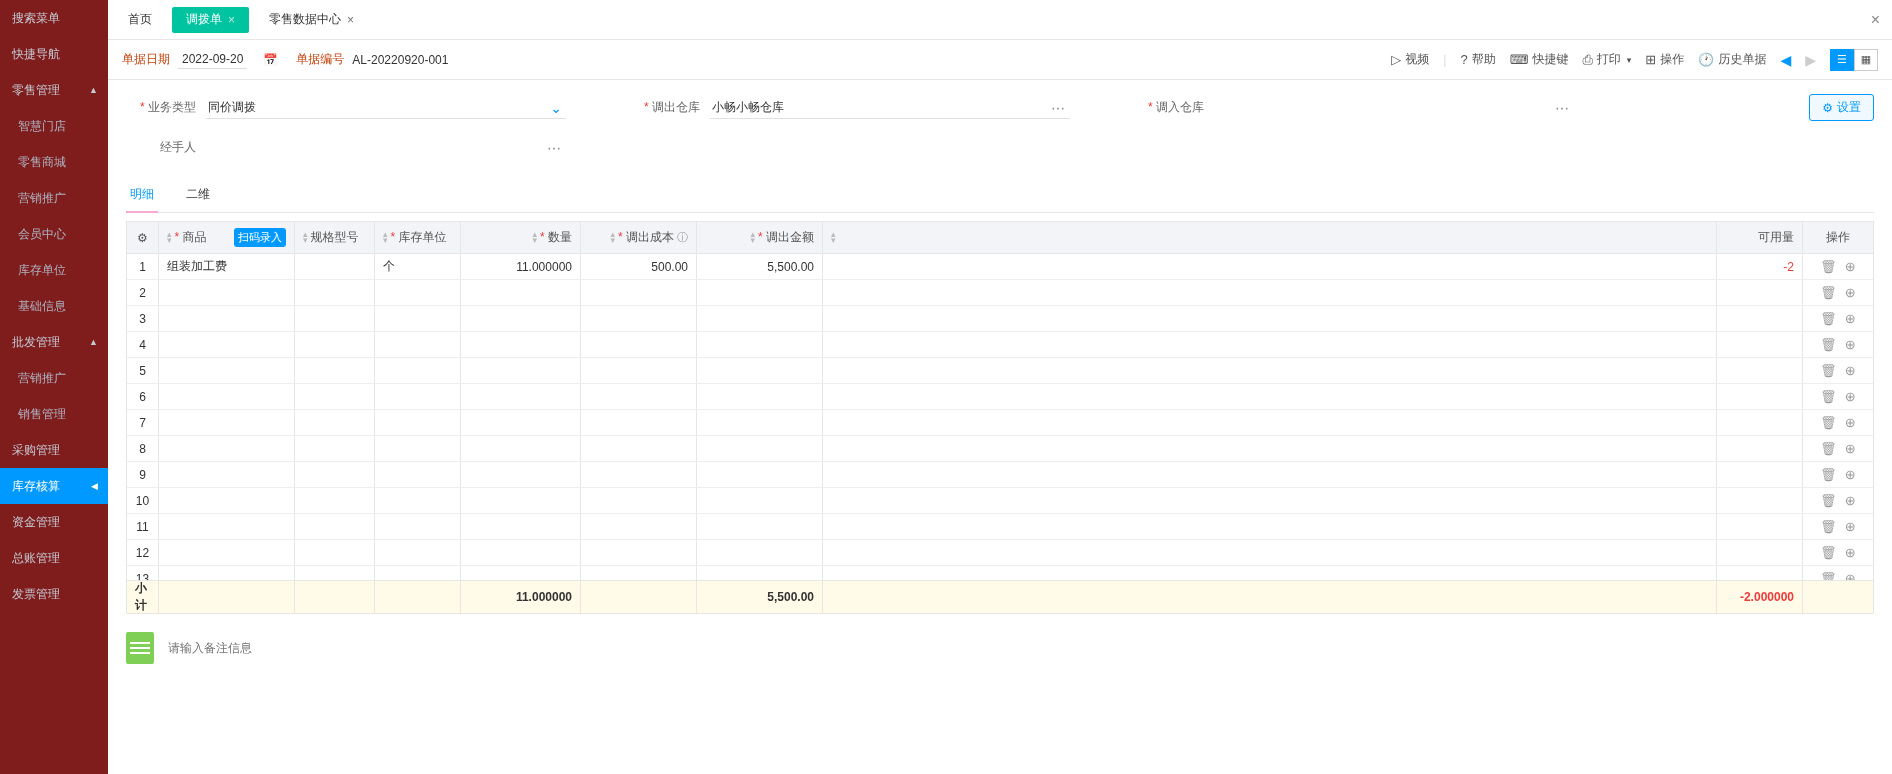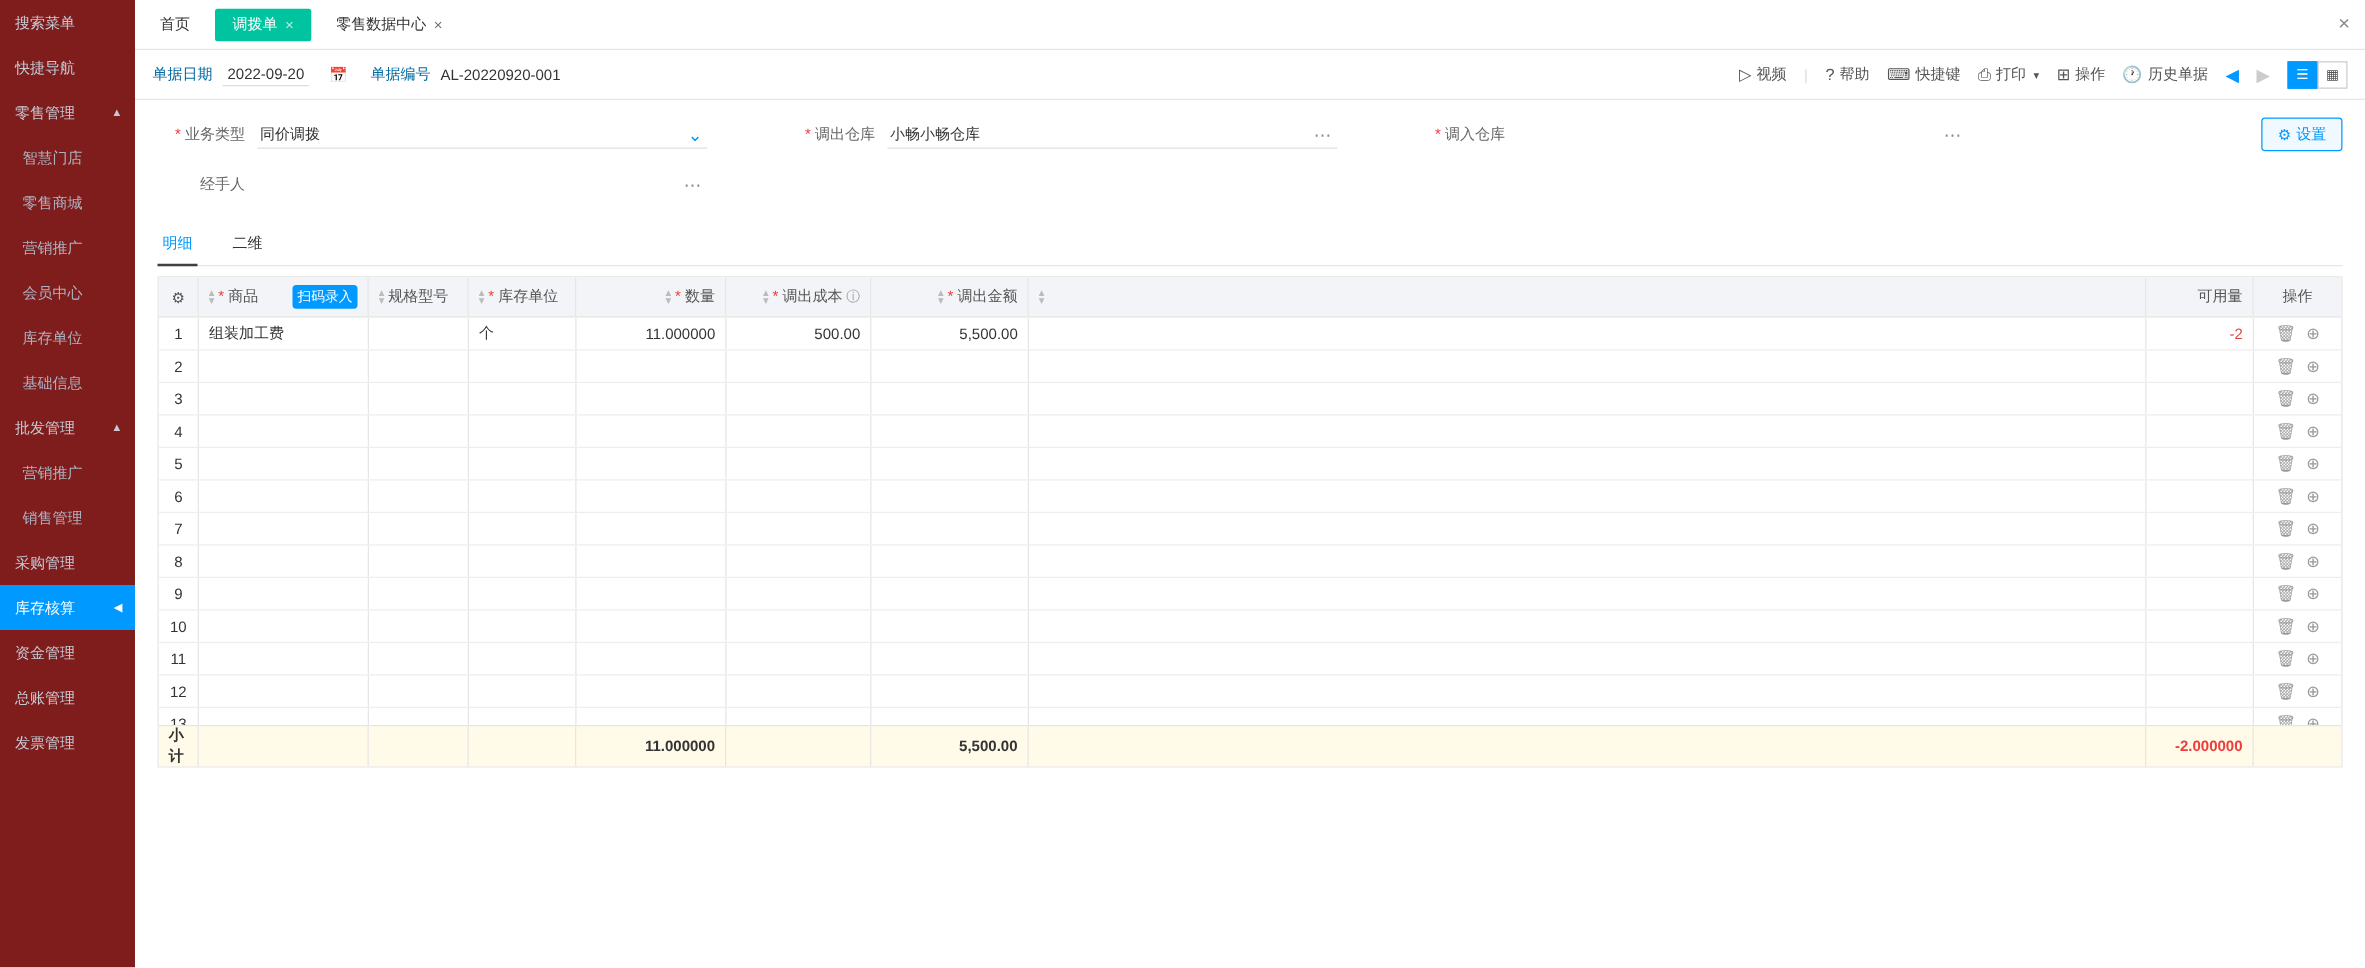--- a/index.html
+++ b/index.html
@@ -16,21 +16,21 @@
 
 
 .main { flex: 1; display: flex; flex-direction: column; min-width: 0; }
 .tabs { height: 40px; display: flex; align-items: center; border-bottom: 1px solid #e6e6e6; position: relative; }
 .tab { padding: 0 14px; height: 26px; display: flex; align-items: center; font-size: 12px; color: #333; cursor: pointer; margin-left: 6px; border-radius: 2px; }
 .tab.active { background: #00c4a0; color: #fff; }
 .tab .tab-close { margin-left: 6px; font-size: 12px; opacity: 0.7; }
 .tabs-close-all { position: absolute; right: 12px; font-size: 16px; color: #888; cursor: pointer; }
 
 .doc-header { height: 40px; display: flex; align-items: center; padding: 0 14px; border-bottom: 1px solid #e6e6e6; }
-.dh-label { color: #0369a1; margin-right: 8px; }
+.dh-label { color: #c2410c; margin-right: 8px; }
 .dh-value { color: #333; margin-right: 14px; }
 .dh-date { display: inline-block; border-bottom: 1px solid #ddd; padding: 2px 4px; margin-right: 16px; }
 .cal-icon { color: #0099ff; margin-right: 18px; }
 .dh-actions { margin-left: auto; display: flex; align-items: center; gap: 14px; color: #555; }
 .dh-action { display: flex; align-items: center; gap: 4px; cursor: pointer; font-size: 12px; }
 .dh-action .ico { font-size: 13px; }
 .dh-sep { color: #ddd; }
 .nav-arrow { color: #0099ff; font-size: 14px; cursor: pointer; }
 .nav-arrow.dis { color: #ccc; }
 .view-toggle { display: flex; }
@@ -44,21 +44,21 @@
 .field-label { width: 70px; text-align: right; color: #666; margin-right: 10px; font-size: 12px; }
 .req::before { content: "* "; color: #ee3b3b; }
 .field-input { flex: 1; border: none; border-bottom: 1px solid #e0e0e0; padding: 4px 2px; font-size: 12px; color: #333; outline: none; }
 .field-icon { position: absolute; right: 4px; color: #0099ff; font-size: 14px; cursor: pointer; }
 .field-icon.dots { color: #888; letter-spacing: 1px; }
 .settings-btn { border: 1px solid #0099ff; color: #0099ff; background: #f0f9ff; border-radius: 3px; padding: 4px 12px; display: flex; align-items: center; gap: 4px; cursor: pointer; font-size: 12px; margin-left: auto; }
 
 
 .detail-tabs { display: flex; border-bottom: 1px solid #e6e6e6; margin: 0 18px; }
 .dtab { padding: 8px 4px; margin-right: 24px; cursor: pointer; color: #333; font-size: 12px; }
-.dtab.active { color: #0099ff; border-bottom: 2px solid #404040; margin-bottom: -1px; }
+.dtab.active { color: #0099ff; border-bottom: 2px solid #f9a8d4; margin-bottom: -1px; }
 
 
 .table-wrap { margin: 8px 18px 0; border: 1px solid #e6e6e6; }
 .thead { display: flex; background: #f3f4f7; border-bottom: 1px solid #e6e6e6; }
 .th, .td { border-right: 1px solid #e6e6e6; padding: 6px 8px; font-size: 12px; display: flex; align-items: center; }
 .th { color: #555; position: relative; }
 .th .sort { color: #bbb; font-size: 9px; margin-right: 3px; line-height: 0.6; display: inline-flex; flex-direction: column; }
 .th.num-col, .td.num-col { width: 32px; justify-content: center; }
 .th.gear-col { width: 32px; justify-content: center; }
 .th.product-col, .td.product-col { width: 136px; }
@@ -497,14 +497,22 @@
         <div class="td unit-col"></div>
         <div class="td qty-col">11.000000</div>
         <div class="td cost-col"></div>
         <div class="td amt-col">5,500.00</div>
         <div class="td blank-col"></div>
         <div class="td avail-col neg">-2.000000</div>
         <div class="td op-col"></div>
       </div>
     </div>
 
+    <div class="remark">
+      <div class="remark-icon">
+          <div></div>
+          <div></div>
+          <div></div>
+        </div>
+      <input class="remark-input" placeholder="请输入备注信息" style="">
+    </div>
   </div>
 </div>
 
 </body></html>

